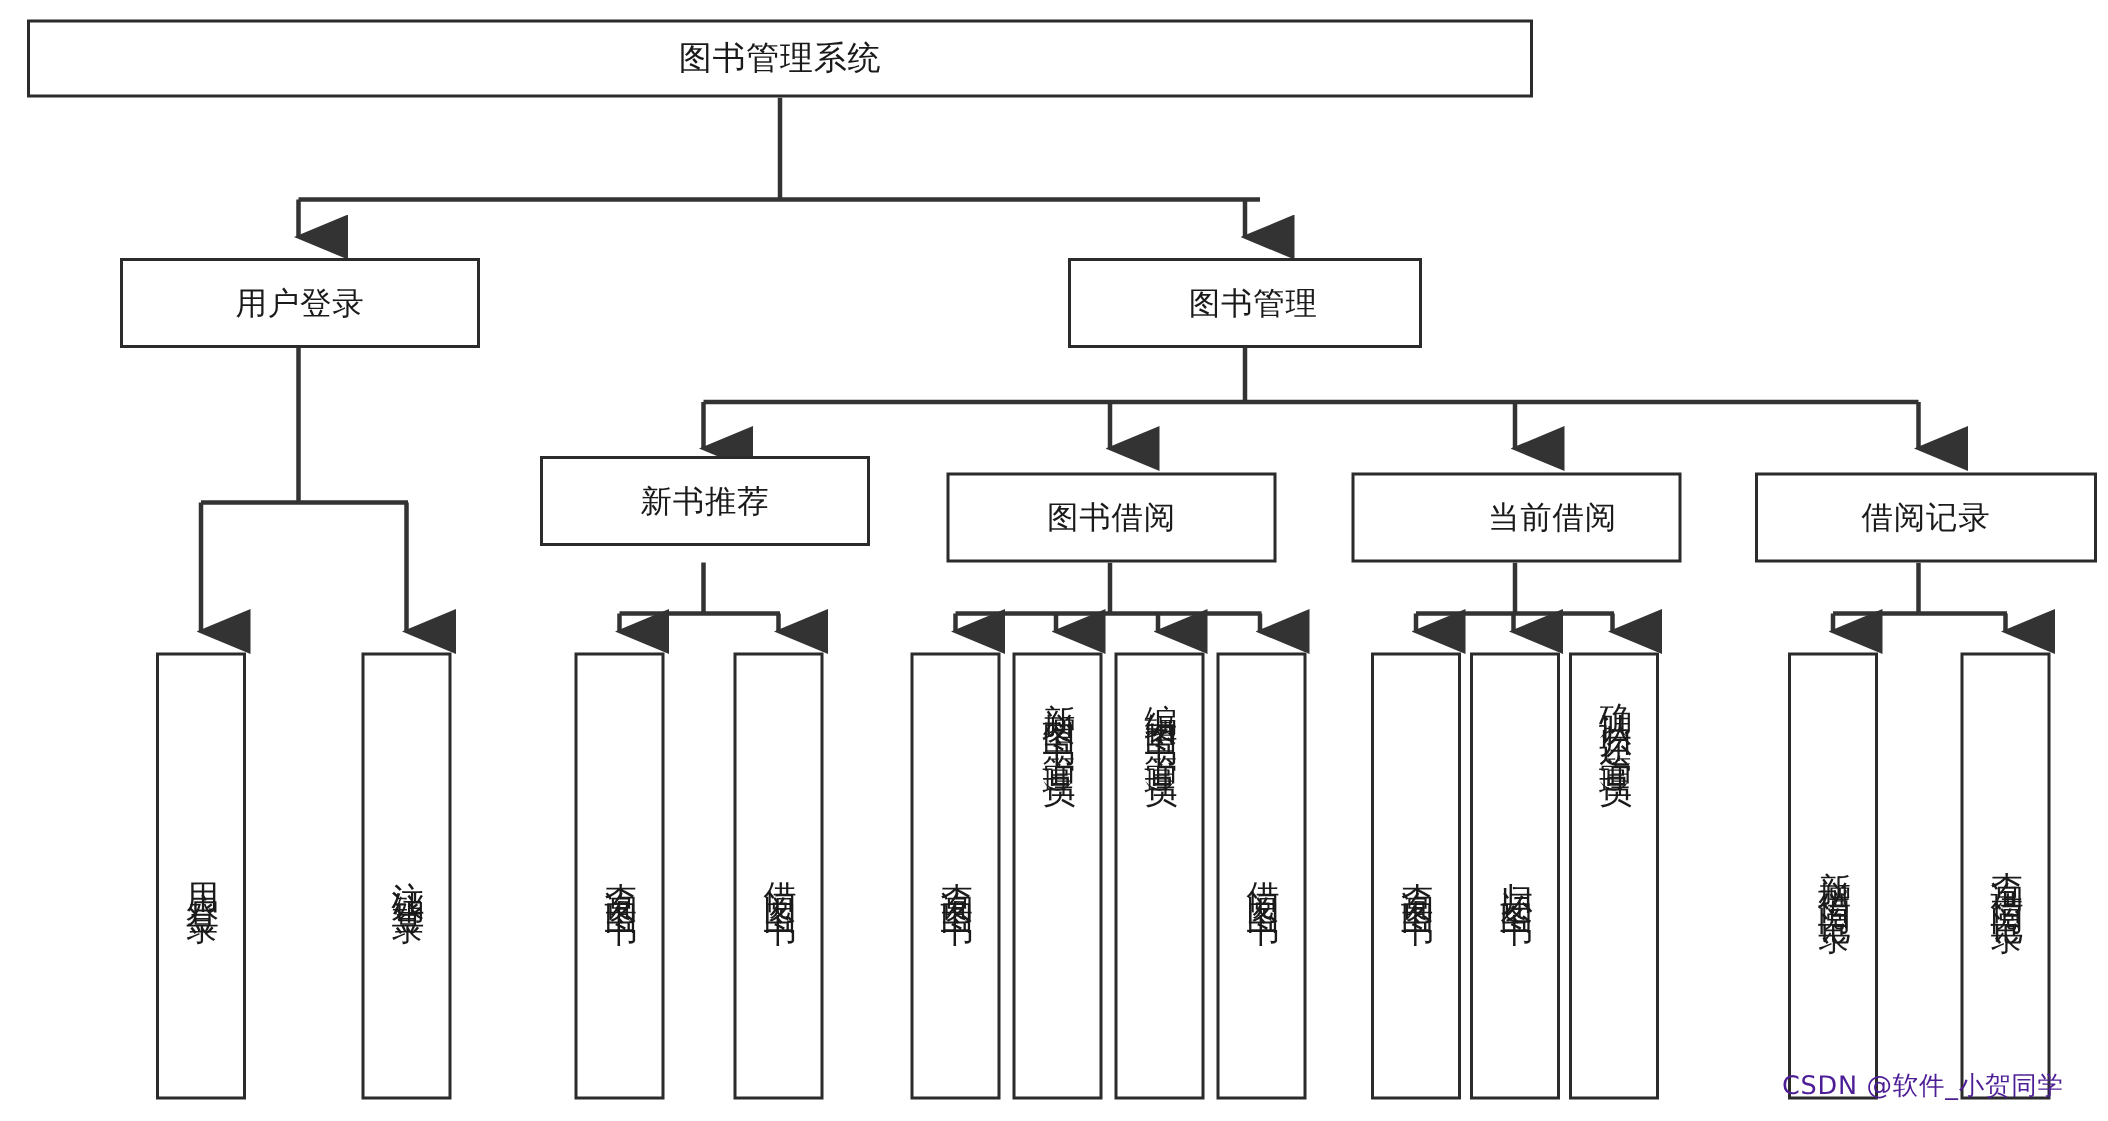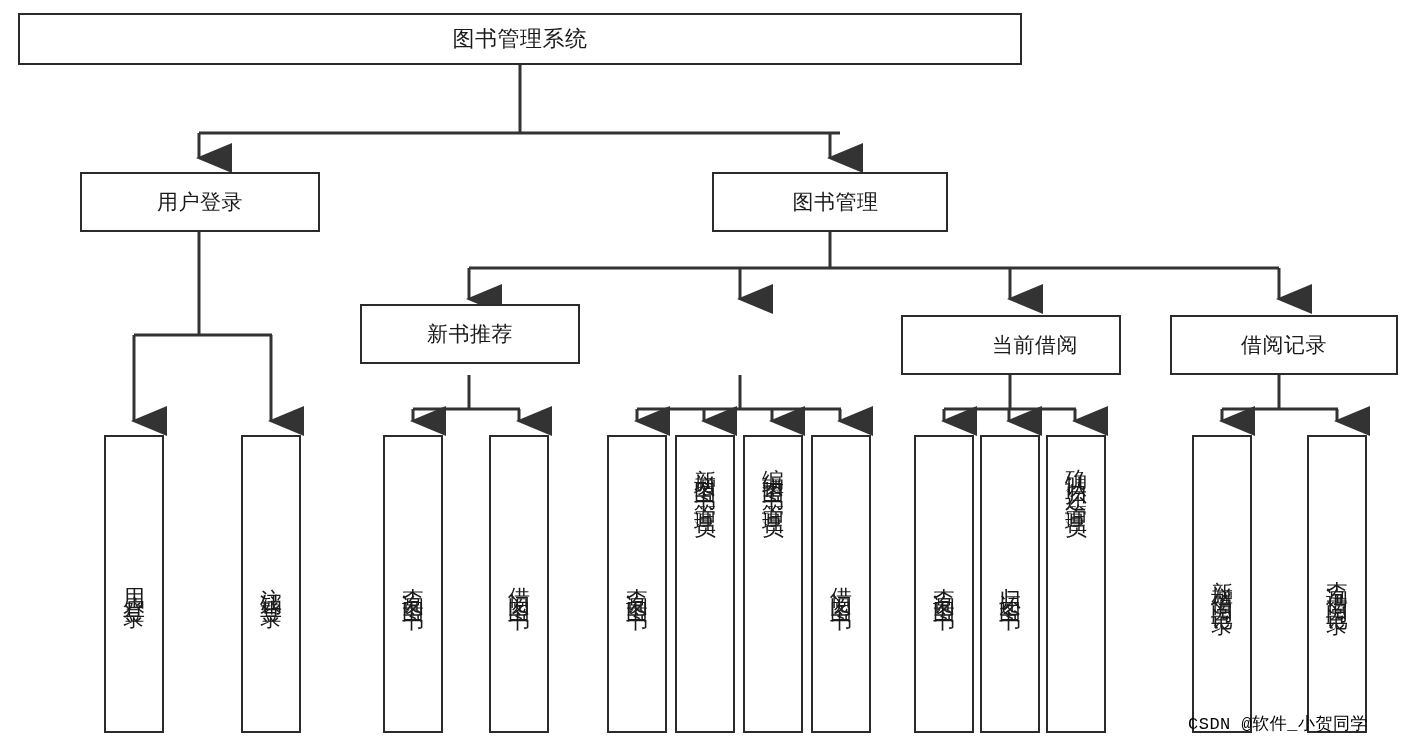--- a/index.html
+++ b/index.html
@@ -66,25 +66,24 @@
   }
   .node.vert.mid {
     align-items: center;
     padding-top: 0;
   }
   .watermark {
     position: absolute;
     left: 1188px;
     top: 712px;
     font-size: 17px;
-    color: #000000;
+    color: #4c1d95;
     white-space: nowrap;
     z-index: 5;
     letter-spacing: 0.5px;
-    font-family: Liberation Mono, monospace;
   }
 </style>
 </head>
 <body>
 
 <div id="canvas">
 
   <svg id="edges" viewBox="0 0 1405 747" width="1405" height="747">
     <defs>
       <marker id="arrow" viewBox="0 0 10 12" refX="5" refY="11" markerWidth="10" markerHeight="12" orient="auto-start-reverse">
@@ -143,20 +142,23 @@
   <div class="node horiz" style="left:80px; top:172px; width:240px; height:60px;">
     <span class="label">用户登录</span>
   </div>
   <div class="node horiz" style="left:712px; top:172px; width:236px; height:60px;padding-left:11px;">
     <span class="label">图书管理</span>
   </div>
 
   <div class="node horiz" style="left:360px; top:304px; width:220px; height:60px;">
     <span class="label">新书推荐</span>
   </div>
+  <div class="node horiz" style="left:631px; top:315px; width:220px; height:60px;">
+    <span class="label">图书借阅</span>
+  </div>
   <div class="node horiz" style="left:901px; top:315px; width:220px; height:60px;padding-left:48px;">
     <span class="label">当前借阅</span>
   </div>
   <div class="node horiz" style="left:1170px; top:315px; width:228px; height:60px;">
     <span class="label">借阅记录</span>
   </div>
 
   <div class="node vert mid" style="left:104px; top:435px; width:60px; height:298px;">
     <span class="label">用户登录</span>
   </div>

